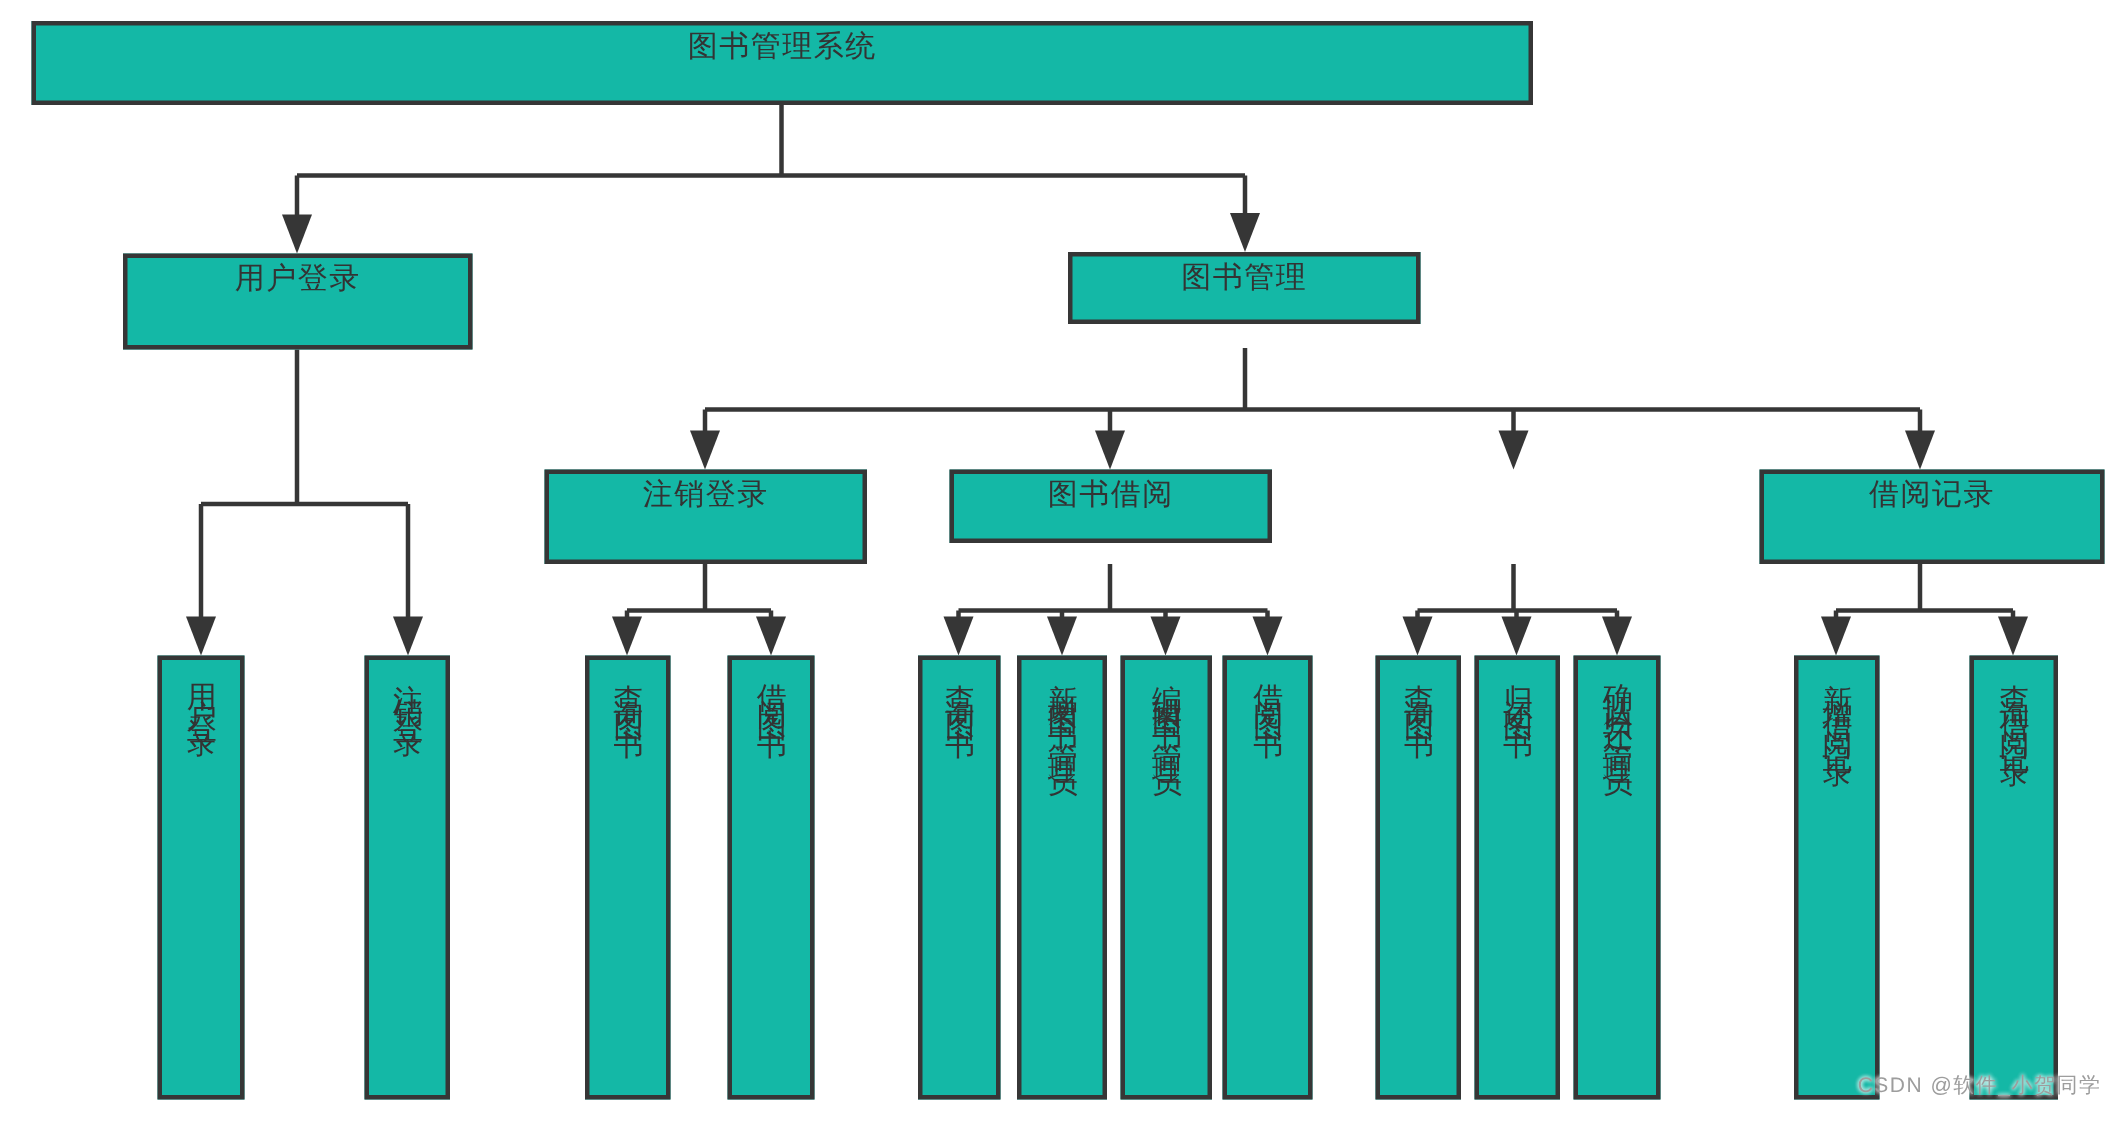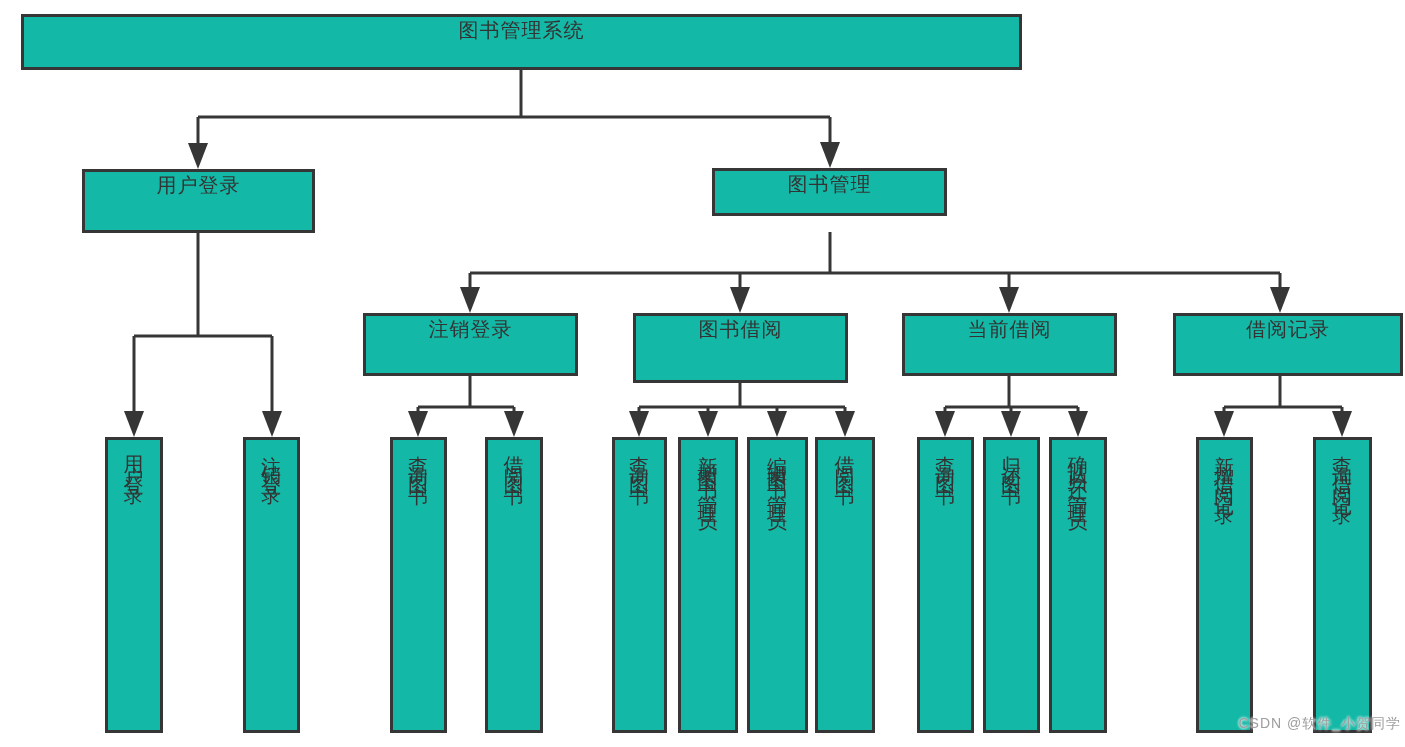--- a/index.html
+++ b/index.html
@@ -111,25 +111,22 @@
   <div class="box" style="left:82px;top:169px;width:233px;height:64px;">
     <span class="hlabel">用户登录</span>
   </div>
   <div class="box" style="left:712px;top:168px;width:235px;height:48px;">
     <span class="hlabel">图书管理</span>
   </div>
 
   <div class="box" style="left:363px;top:313px;width:215px;height:63px;">
     <span class="hlabel">注销登录</span>
   </div>
-  <div class="box" style="left:633px;top:313px;width:215px;height:70px;">
+  <div class="box" style="left:633px;top:313px;width:215px;height:49px;">
     <span class="hlabel">图书借阅</span>
-  </div>
-  <div class="box" style="left:902px;top:313px;width:215px;height:63px;">
-    <span class="hlabel">当前借阅</span>
   </div>
   <div class="box" style="left:1173px;top:313px;width:230px;height:63px;">
     <span class="hlabel">借阅记录</span>
   </div>
 
   <div class="box leaf" style="left:105px;top:437px;width:58px;height:296px;">
     <span class="vlabel">用户登录</span>
   </div>
   <div class="box leaf" style="left:243px;top:437px;width:57px;height:296px;">
     <span class="vlabel">注销登录</span>

